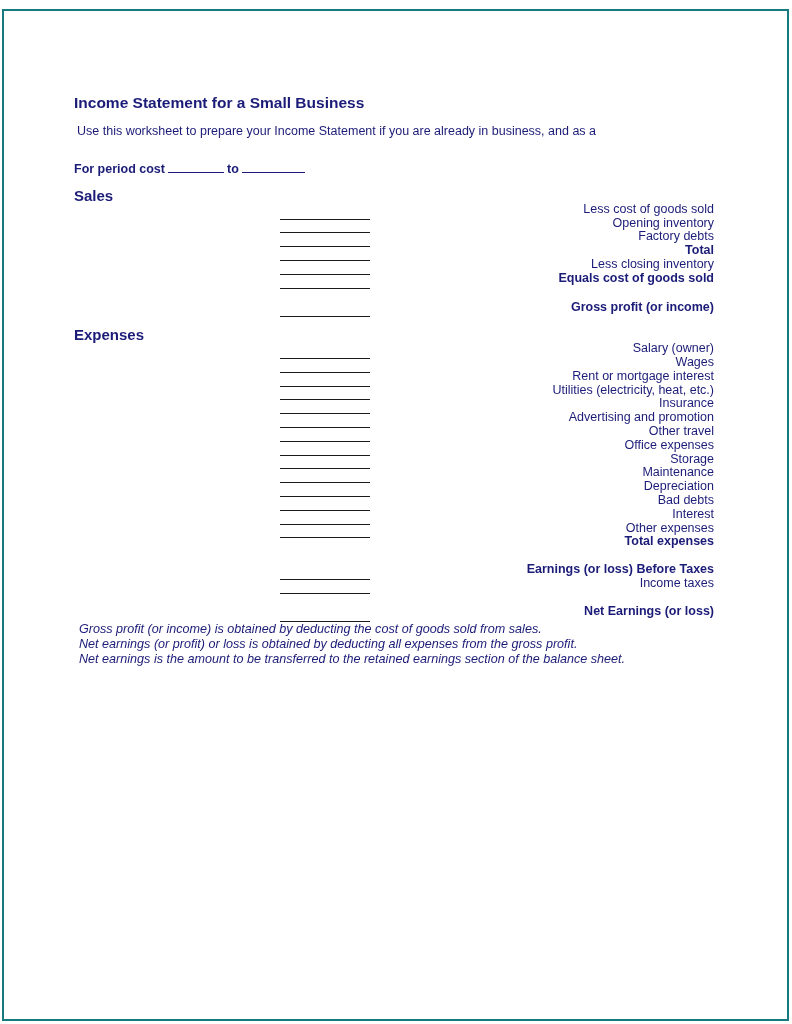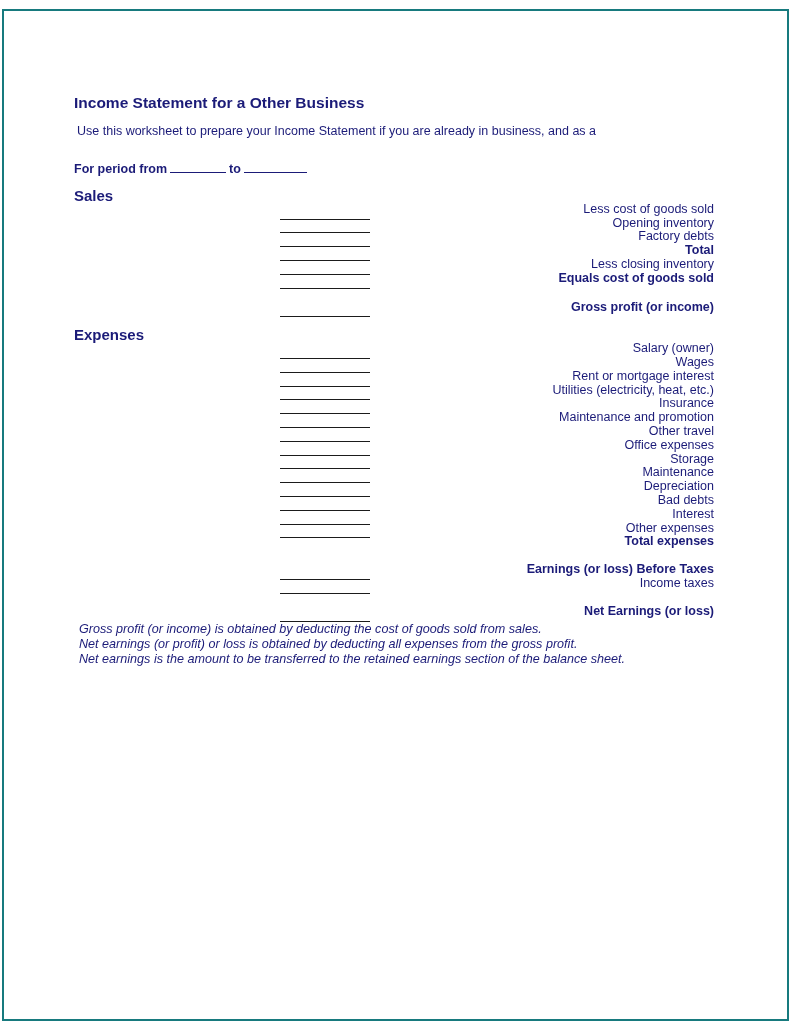--- a/index.html
+++ b/index.html
@@ -85,28 +85,28 @@
   }
 </style>
 </head>
 <body>
 
 <div class="page">
   <div class="border-frame"></div>
 
   <div class="content">
 
-    <div class="title">Income Statement for a Other Business</div>
+    <div class="title">Income Statement for a Small Business</div>
 
     <div class="intro">
       <div>Use this worksheet to prepare your Income Statement if you are already in business, and as a</div>
     </div>
 
     <div class="period">
-      <span>For period from</span><span class="blank-inline blank-from"></span><span>to</span><span class="blank-inline blank-to"></span>
+      <span>For period cost</span><span class="blank-inline blank-from"></span><span>to</span><span class="blank-inline blank-to"></span>
     </div>
 
     <div class="gap-sm"></div>
 
     <div class="section-heading">Sales</div>
 
     <div class="row">
       <span class="lbl">Less cost of goods sold</span>
       <span class="blank"></span>
     </div>
@@ -156,21 +156,21 @@
     </div>
     <div class="row">
       <span class="lbl">Utilities (electricity, heat, etc.)</span>
       <span class="blank"></span>
     </div>
     <div class="row">
       <span class="lbl">Insurance</span>
       <span class="blank"></span>
     </div>
     <div class="row">
-      <span class="lbl">Maintenance and promotion</span>
+      <span class="lbl">Advertising and promotion</span>
       <span class="blank"></span>
     </div>
     <div class="row">
       <span class="lbl">Other travel</span>
       <span class="blank"></span>
     </div>
     <div class="row">
       <span class="lbl">Office expenses</span>
       <span class="blank"></span>
     </div>

